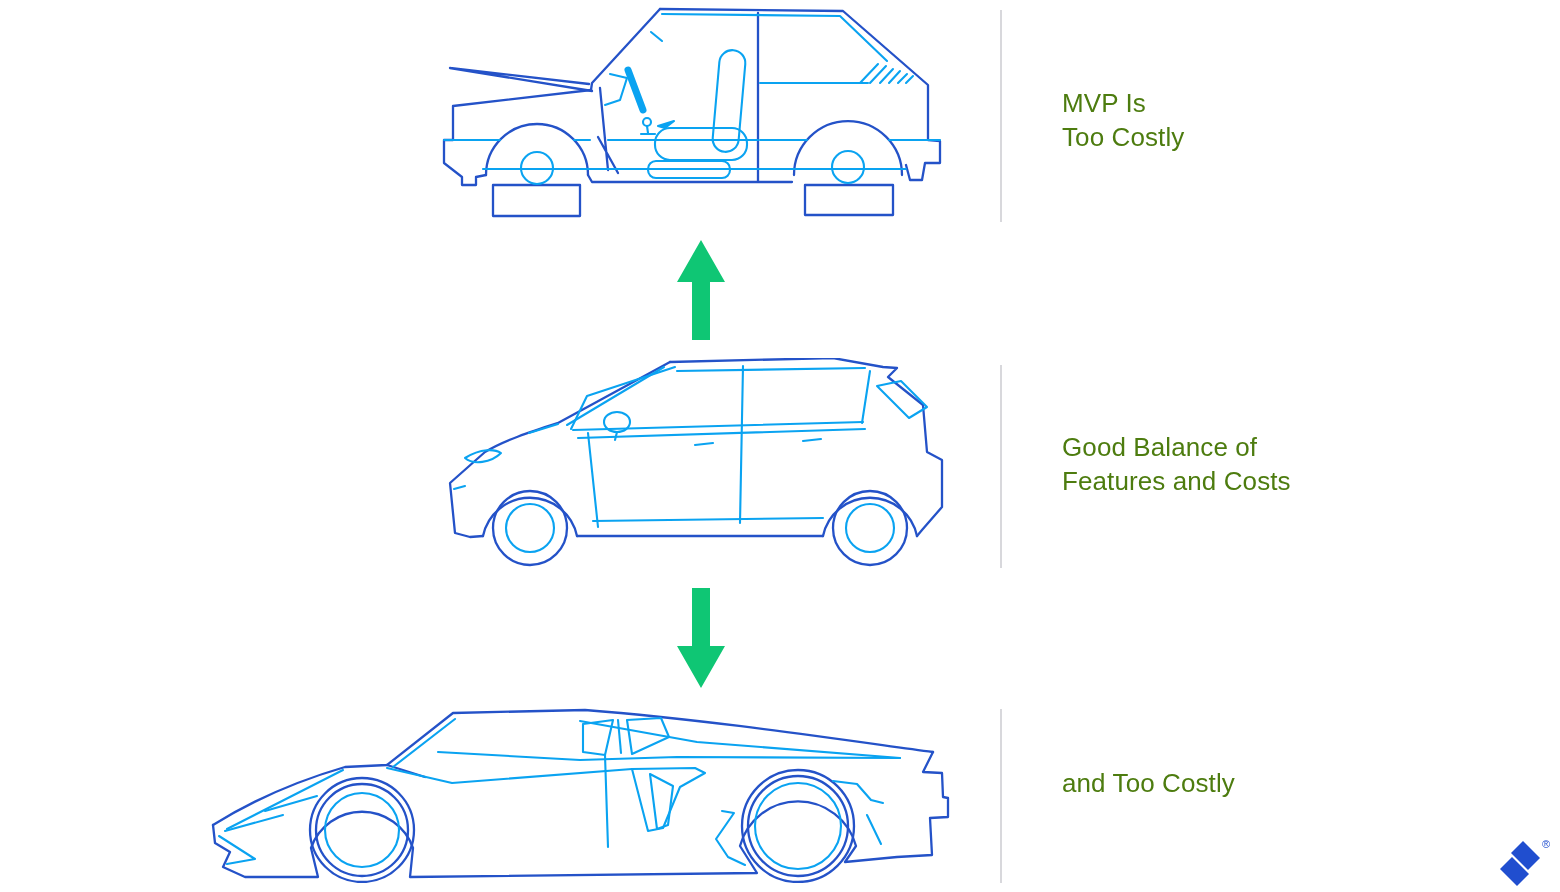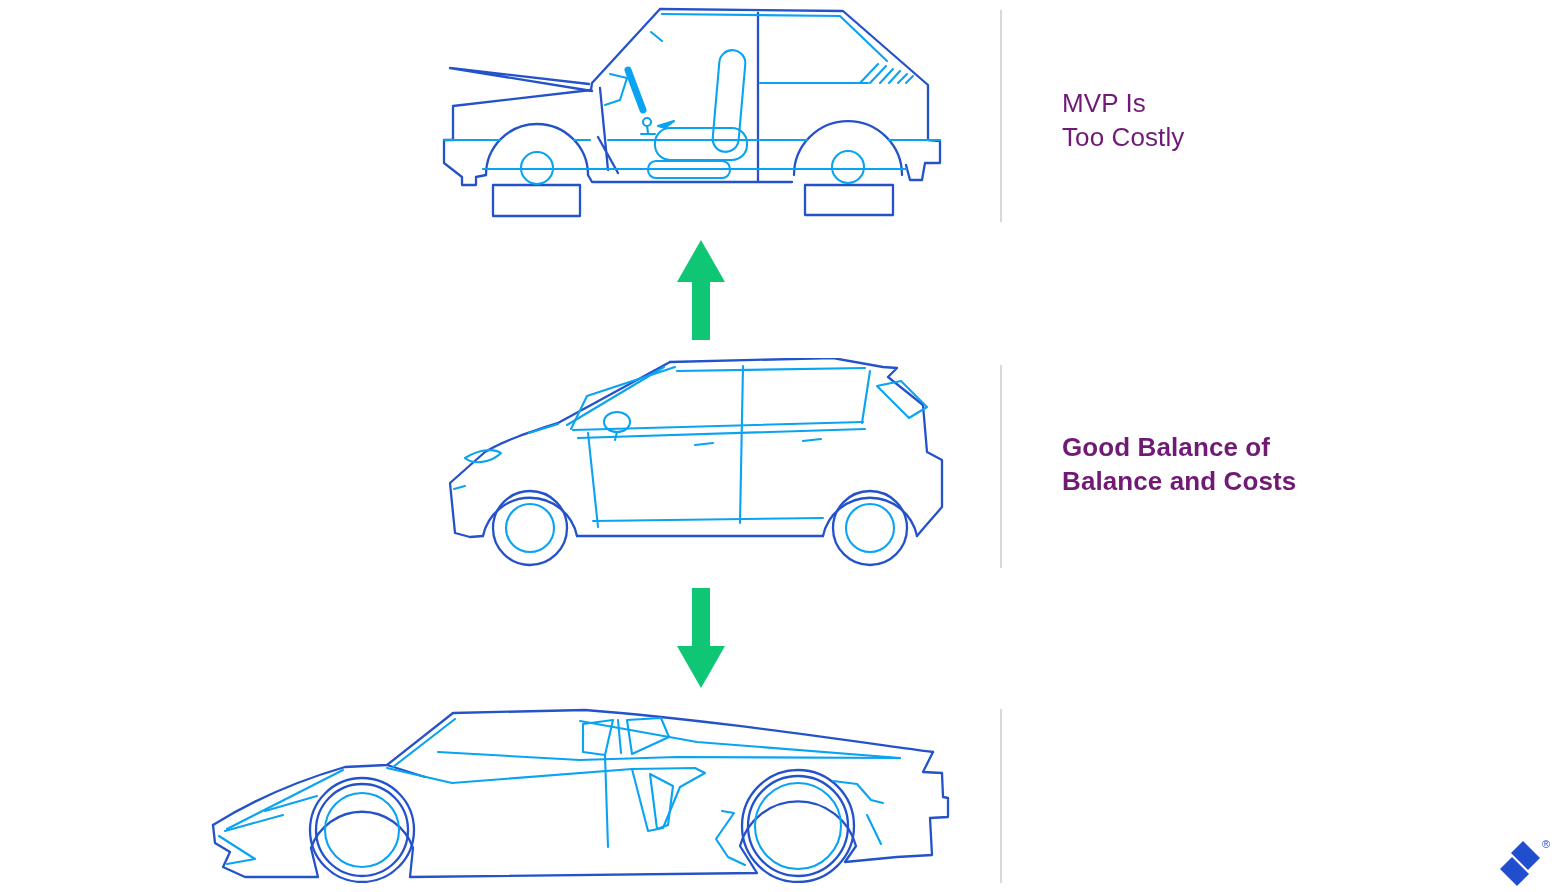--- a/index.html
+++ b/index.html
@@ -2,22 +2,22 @@
 <html><head>
 <meta charset="utf-8">
 <style>
   html,body{margin:0;padding:0;}
   body{
     width:1560px;height:892px;position:relative;background:#ffffff;
     font-family:"Liberation Sans", sans-serif;overflow:hidden;
   }
   .abs{position:absolute;}
   .divider{width:2px;background:#d8d8dc;}
-  .label{color:#701a75;font-size:26px;line-height:34px;letter-spacing:.1px;}
-  .label.bold{font-weight:bold;}
+  .label{color:#4d7c0f;font-size:26px;line-height:34px;letter-spacing:.1px;}
+  .label.bold{font-weight:normal;}
   svg{display:block;}
   .car-dark{fill:none;stroke-width:2.3;stroke-linejoin:round;stroke-linecap:round;}
   .car-light{fill:none;stroke-width:2.1;stroke-linejoin:round;stroke-linecap:round;}
   .thickbar{stroke-width:7;stroke-linecap:round;}
 </style>
 </head>
 <body>
 
 <svg class="abs" style="left:440px;top:5px" width="502" height="213" viewBox="0 0 502 213" role="img">
   <g class="car-dark" stroke="#2452c8">
@@ -152,23 +152,24 @@
 <div class="abs divider" style="left:1000px;top:10px;height:212px"></div>
 <div class="abs divider" style="left:1000px;top:365px;height:203px"></div>
 <div class="abs divider" style="left:1000px;top:709px;height:174px"></div>
 
 <div class="abs label" style="left:1062px;top:86px">
   <div>MVP Is</div>
   <div>Too Costly</div>
 </div>
 <div class="abs label bold" style="left:1062px;top:430px">
   <div>Good Balance of</div>
-  <div>Balance and Costs</div>
+  <div>Features and Costs</div>
 </div>
 <div class="abs label" style="left:1062px;top:766px">
+  <div>and Too Costly</div>
 </div>
 
 <svg class="abs" style="left:1497px;top:836px" width="60" height="54" viewBox="0 0 60 54" role="img">
   <g fill="#204ecf">
     <path d="M26,5 L43,22 L31,34 L14,17 Z"></path>
     <path d="M15,21 L32,38 L20,50 L3,33 Z"></path>
   </g>
   <text x="45" y="12" font-size="11" fill="#204ecf">®</text>
 </svg>
 

